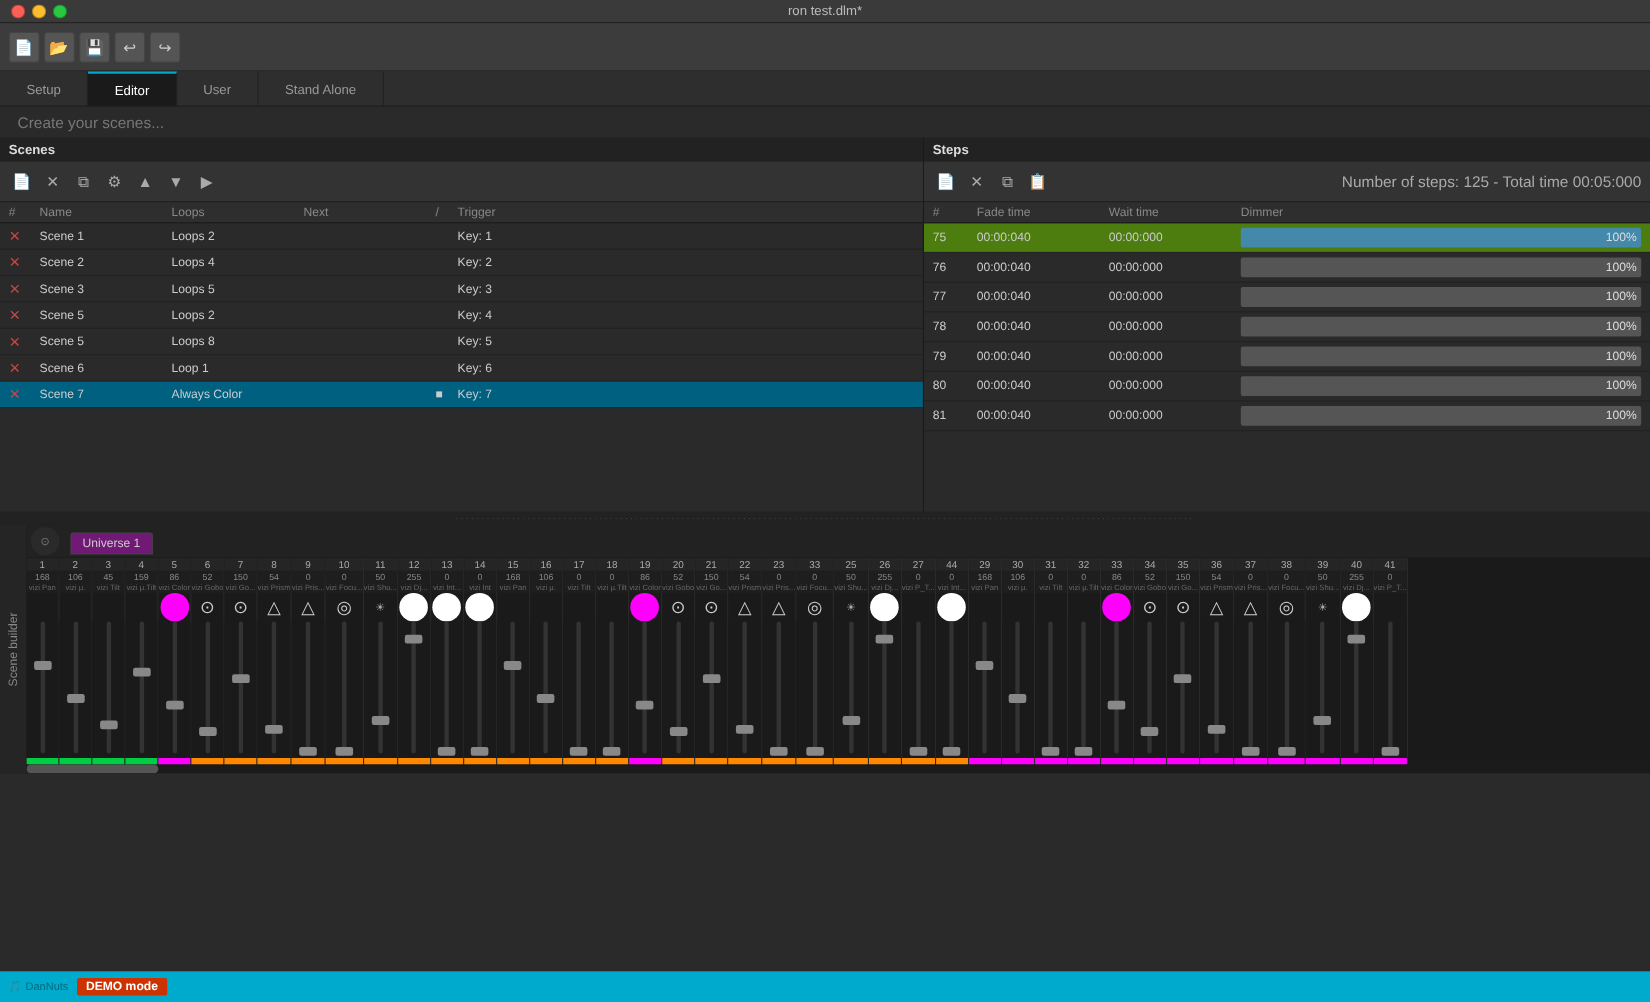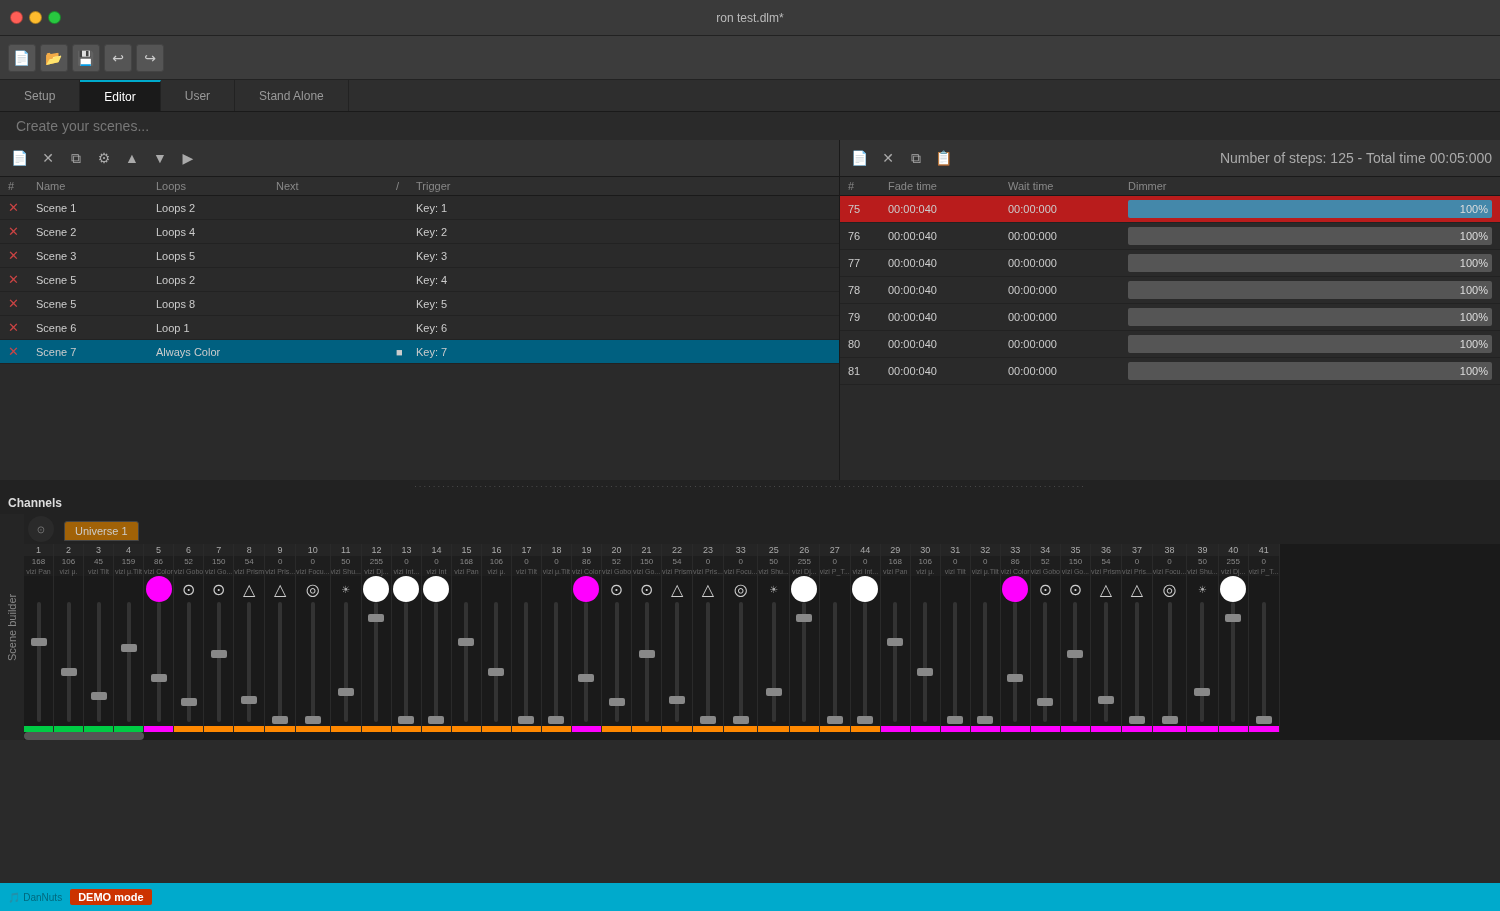--- a/index.html
+++ b/index.html
@@ -10,21 +10,21 @@
       color: #ccc;
       width: 1500px;
       height: 911px;
       overflow: hidden;
       position: relative;
     }
 
     
     .title-bar {
       background: #3a3a3a;
-      height: 36px;
+      height: 21px;
       display: flex;
       align-items: center;
       justify-content: center;
       position: relative;
       border-bottom: 1px solid #222;
     }
     .title-bar-buttons {
       position: absolute;
       left: 10px;
       display: flex;
@@ -179,21 +179,21 @@
       font-size: 11px;
     }
     .steps-table-row {
       display: grid;
       grid-template-columns: 40px 120px 120px 1fr;
       padding: 4px 8px;
       border-bottom: 1px solid #222;
       align-items: center;
       cursor: pointer;
     }
-    .steps-table-row.selected { background: #b91c1c; }
+    .steps-table-row.selected { background: #4d7c0f; }
     .dimmer-bar {
       background: #555;
       height: 18px;
       display: flex; align-items: center; justify-content: flex-end;
       padding-right: 4px;
       font-size: 11px;
       color: #ddd;
       border-radius: 2px;
     }
 
@@ -238,21 +238,21 @@
       min-width: 24px;
     }
     .channels-content {
       flex: 1;
       overflow-x: auto;
       display: flex;
       flex-direction: column;
     }
     .universe-tab {
       padding: 3px 10px;
-      background: #a16207;
+      background: #701a75;
       border: 1px solid #444;
       border-radius: 3px 3px 0 0;
       font-size: 11px;
       color: #ccc;
       display: inline-block;
       margin: 4px 0 0 4px;
     }
     .channels-grid {
       display: flex;
       overflow-x: auto;
@@ -419,20 +419,21 @@
   <div class="tab">
     <span>Stand Alone</span>
   </div>
 </div>
 
 <div class="subtitle">Create your scenes...</div>
 
 <div class="main-content">
 
   <div class="scenes-panel">
+    <div class="panel-header">Scenes</div>
     <div class="panel-toolbar">
       <button class="panel-toolbar-btn" title="New">📄</button>
       <button class="panel-toolbar-btn" title="Delete">✕</button>
       <button class="panel-toolbar-btn" title="Copy">⧉</button>
       <button class="panel-toolbar-btn" title="Settings">⚙</button>
       <button class="panel-toolbar-btn" title="Move Up">▲</button>
       <button class="panel-toolbar-btn" title="Move Down">▼</button>
       <button class="panel-toolbar-btn" title="Play">▶</button>
     </div>
     <div class="table-header">
@@ -498,20 +499,21 @@
       <span>Scene 7</span>
       <span>Always Color</span>
       <span></span>
       <span>■</span>
       <span>Key: 7</span>
     </div>
       </div>
   </div>
 
   <div class="steps-panel">
+    <div class="panel-header">Steps</div>
     <div class="steps-toolbar">
       <button class="panel-toolbar-btn" title="New">📄</button>
       <button class="panel-toolbar-btn" title="Delete">✕</button>
       <button class="panel-toolbar-btn" title="Copy">⧉</button>
       <button class="panel-toolbar-btn" title="Paste">📋</button>
       <span class="steps-info">Number of steps: 125 - Total time 00:05:000</span>
     </div>
     <div class="steps-table-header">
       <span>#</span>
       <span>Fade time</span>
@@ -564,21 +566,20 @@
     </div>
       </div>
   </div>
 </div>
 
 <div class="divider-dots">
   ················································································································································
 </div>
 
 <div class="channels-section">
-  <div class="channels-header">Channels</div>
   <div class="channels-body">
     <div class="scene-builder-label">Scene builder</div>
     <div class="channels-content">
       <div style="display:flex; align-items:center; padding:2px 4px; background:#222;">
         <div style="width:26px; height:26px; background:#2a2a2a; border-radius:50%; margin-right:6px; display:flex;align-items:center;justify-content:center; font-size:10px; color:#777;">⊙</div>
         <div class="universe-tab">Universe 1</div>
       </div>
       <div class="channels-grid">
 
       <div class="channel-strip">

